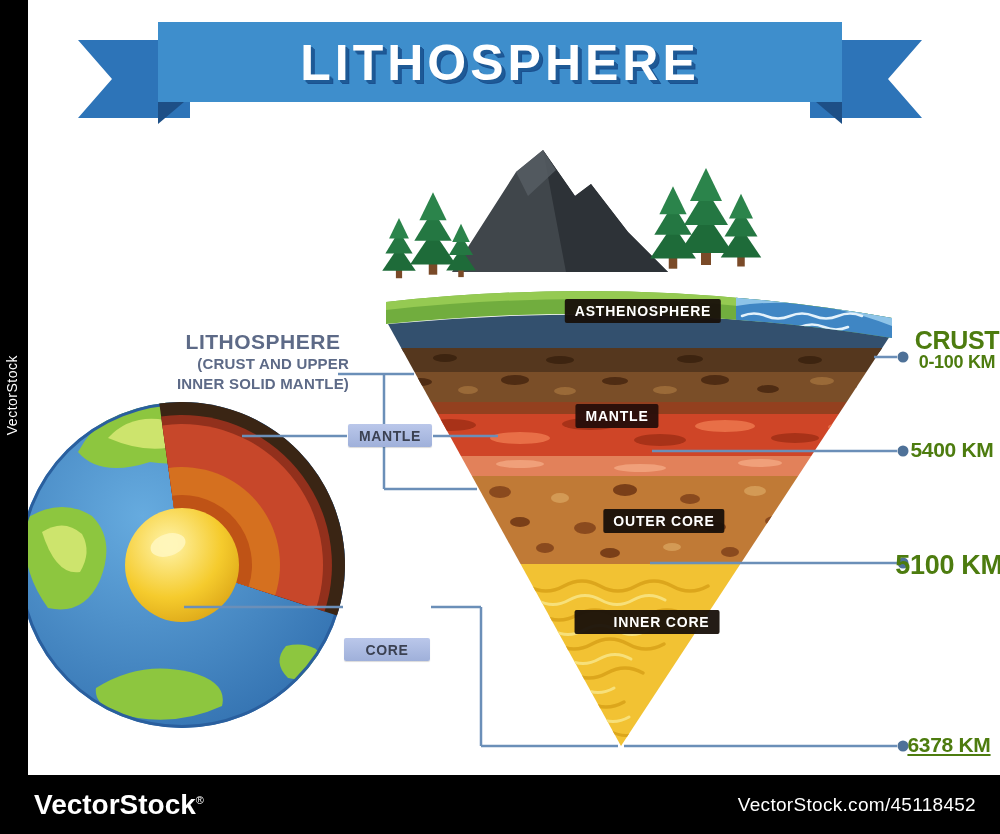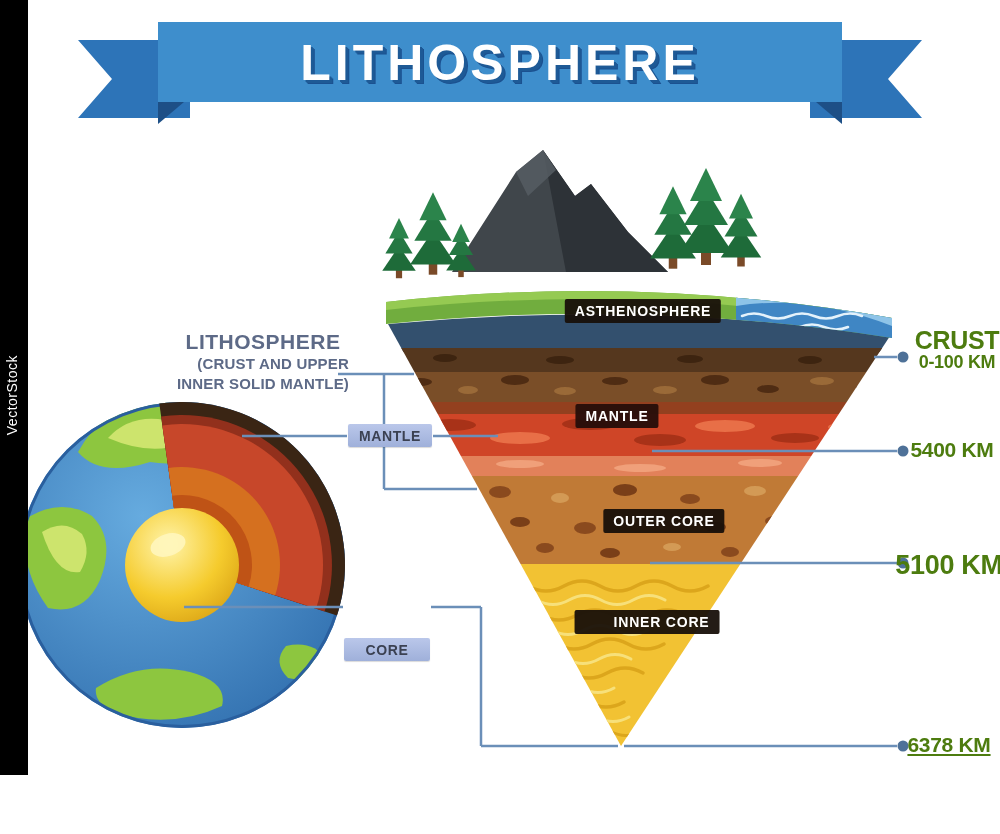--- a/index.html
+++ b/index.html
@@ -278,14 +278,18 @@
     <div class="d1">CRUST</div>
     <div class="d2">0-100 KM</div>
   </div>
   <div class="depth depth-2900">5400 KM</div>
   <div class="depth depth-5100">5100 KM</div>
   <div class="depth depth-6378">6378 KM</div>
 
   <div class="side-bar">
     <div class="vtext">VectorStock</div>
   </div>
+  <div class="bottom-bar">
+    <div class="brand"><span>VectorStock</span><sup>®</sup></div>
+    <div class="credit">VectorStock.com/45118452</div>
+  </div>
 
 </div>
 
 </body></html>

